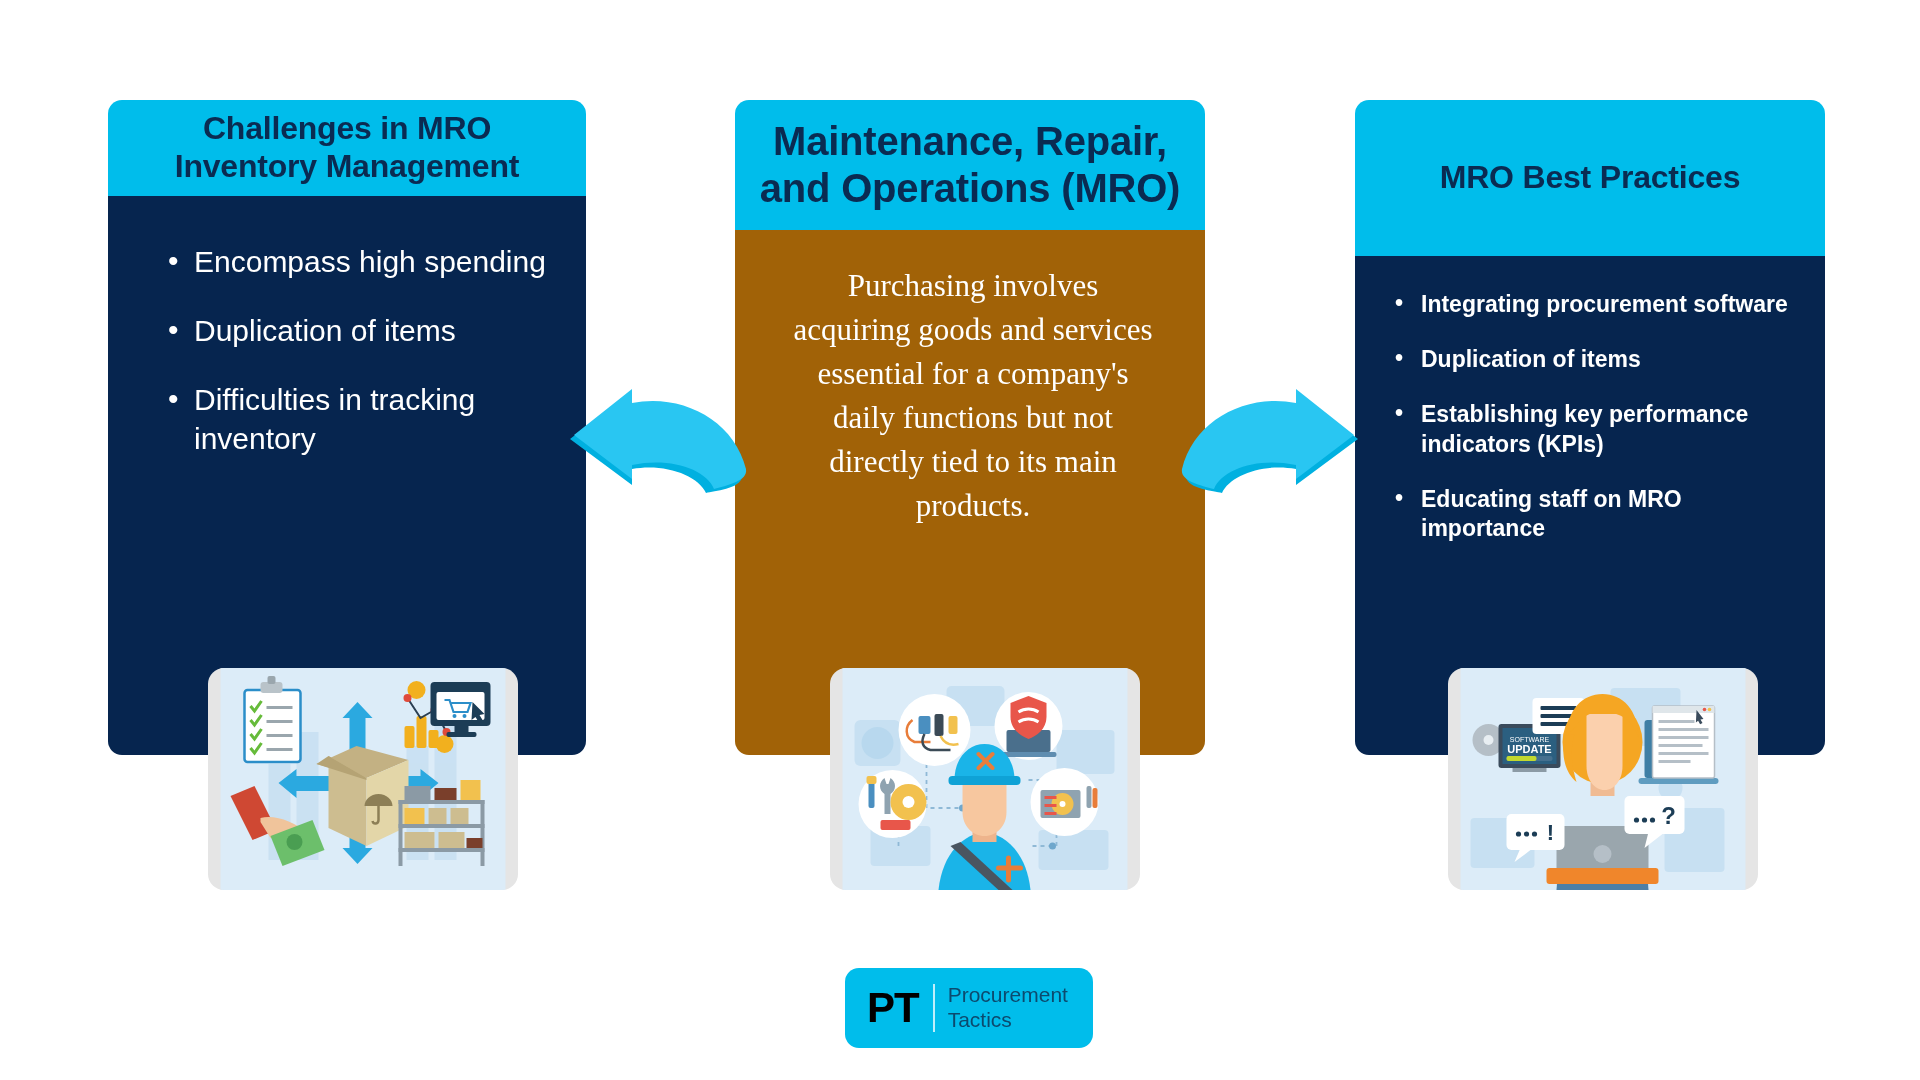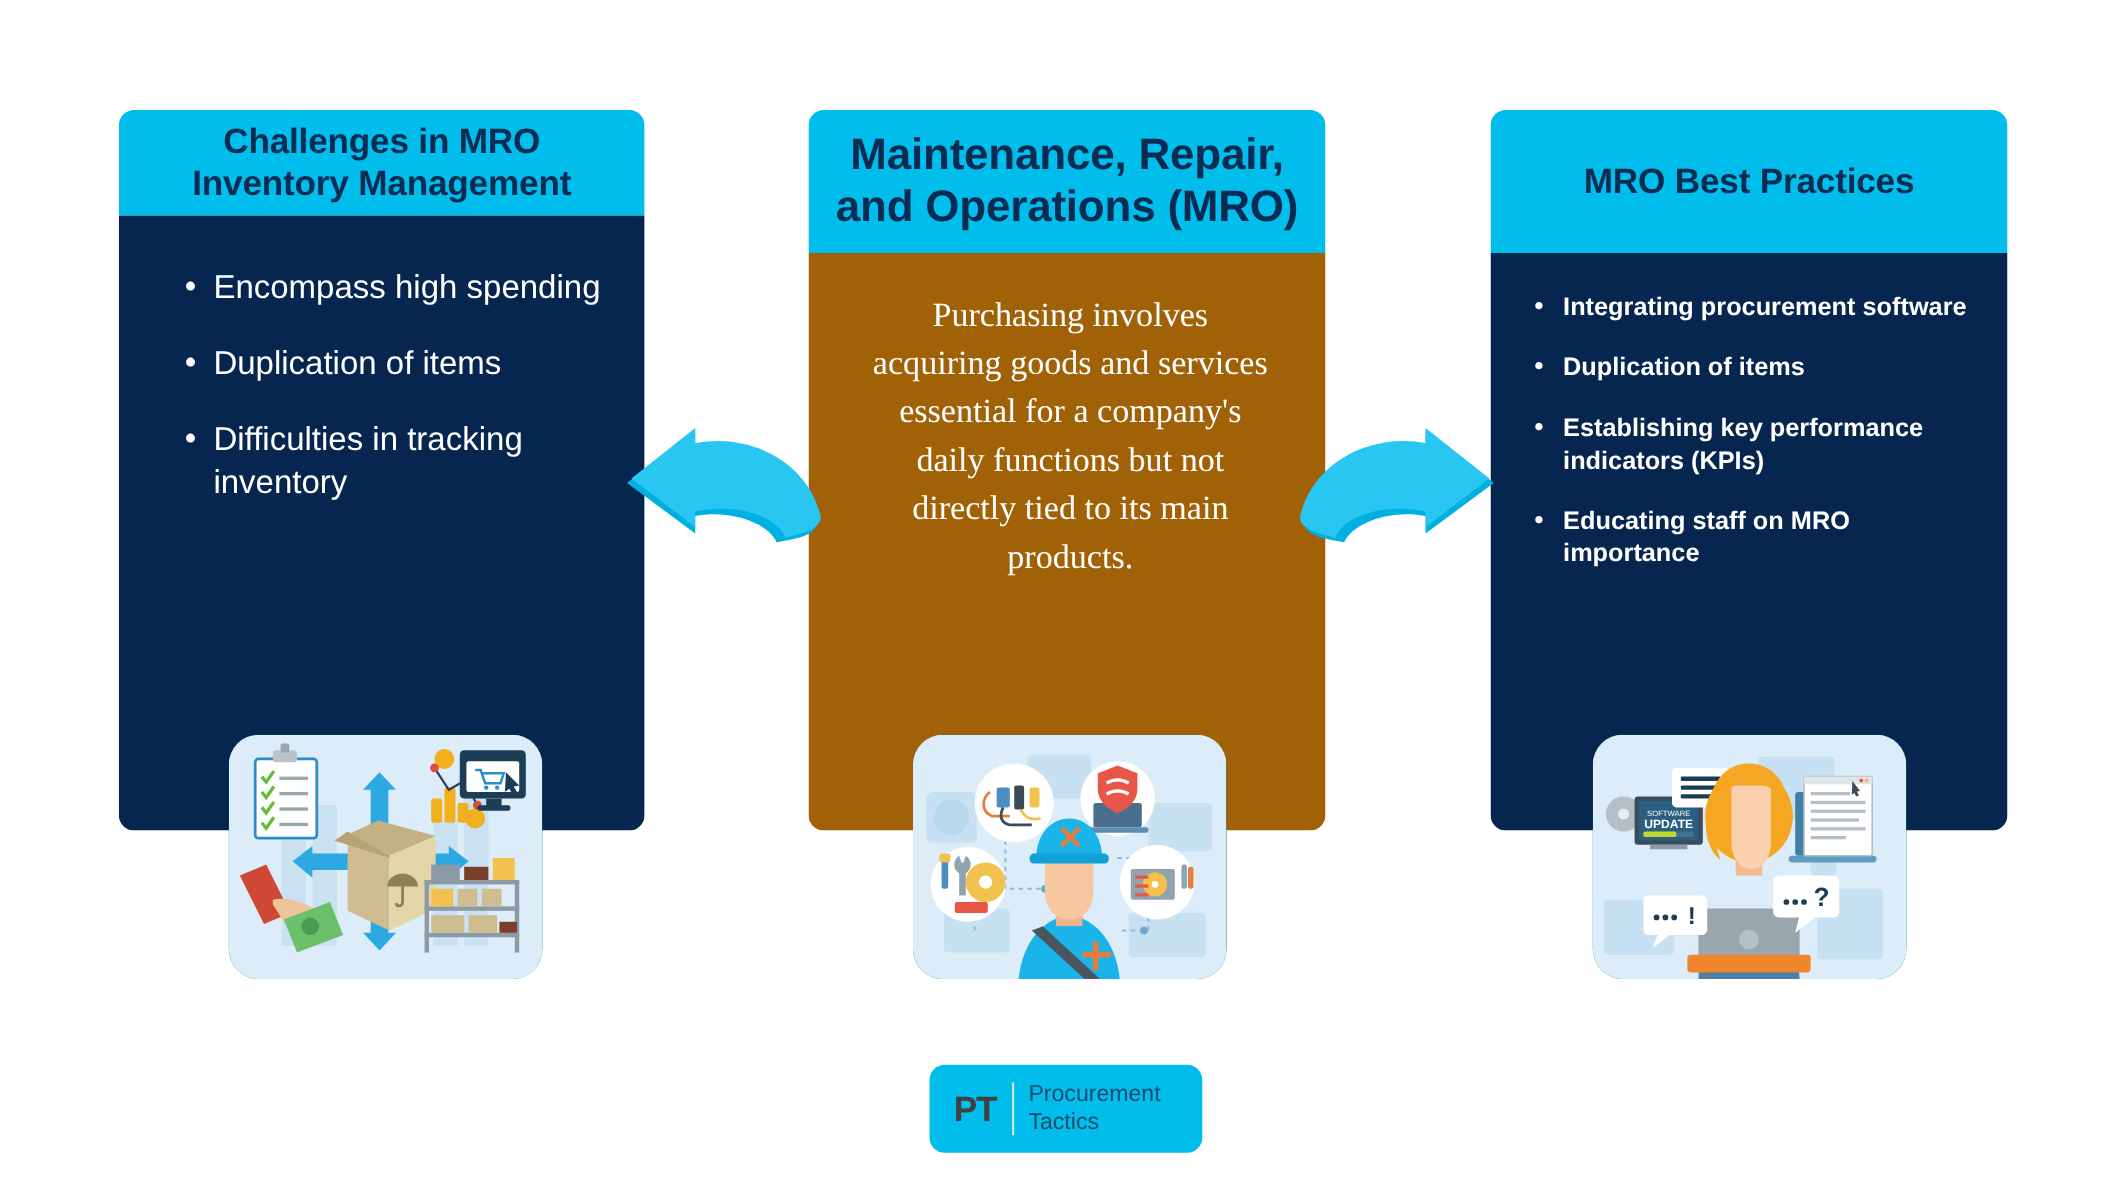--- a/index.html
+++ b/index.html
@@ -30,21 +30,21 @@
     font-weight: bold;
     line-height: 1.18;
     display: flex;
     align-items: center;
     justify-content: center;
     padding: 10px 14px;
     letter-spacing: -0.2px;
   }
   .card-left   .card-header { height: 96px; font-size: 32px; }
   .card-center .card-header { height: 130px; font-size: 40px; }
-  .card-right  .card-header { height: 130px; font-size: 32px; align-items: center; }
+  .card-right  .card-header { height: 156px; font-size: 32px; align-items: center; }
 
   .card-body {
     flex: 1;
     background: #06254f;
     padding: 26px 30px 20px 36px;
     color: #ffffff;
   }
   .card-body.orange { background: #a16207; font-family: Liberation Serif, serif; }
 
   
@@ -73,24 +73,24 @@
     font-size: 31px;
     line-height: 1.42;
     text-align: center;
     color: #ffffff;
     padding: 8px 22px 0 22px;
   }
 
   
   .illus {
     position: absolute;
-    width: 285px;
+    width: 310px;
     height: 222px;
-    background: #0f766e;
-    border-radius: 27px;
+    background: #e5e5e5;
+    border-radius: 16px;
     overflow: hidden;
   }
   .illus-left   { left: 208px;  top: 668px; }
   .illus-center { left: 830px;  top: 668px; }
   .illus-right  { left: 1448px; top: 668px; }
   .illus svg { display: block; width: 100%; height: 100%; }
 
   
   .arrow { position: absolute; width: 185px; height: 110px; }
   .arrow-left  { left: 565px;  top: 385px; }
@@ -102,23 +102,23 @@
     position: absolute;
     left: 845px; top: 968px;
     width: 248px; height: 80px;
     background: #00bdeb;
     border-radius: 14px;
     display: flex;
     align-items: center;
     padding-left: 22px;
   }
   .logo-pt {
-    color: #404040;
+    color: #000000;
     font-weight: bold;
-    font-size: 32px;
+    font-size: 42px;
     letter-spacing: -1px;
     line-height: 1;
   }
   .logo-div {
     width: 2px; height: 48px;
     background: rgba(255,255,255,0.75);
     margin: 0 13px 0 14px;
   }
   .logo-words { color: #0c4a6e; font-size: 21px; line-height: 1.18; }
 </style>

